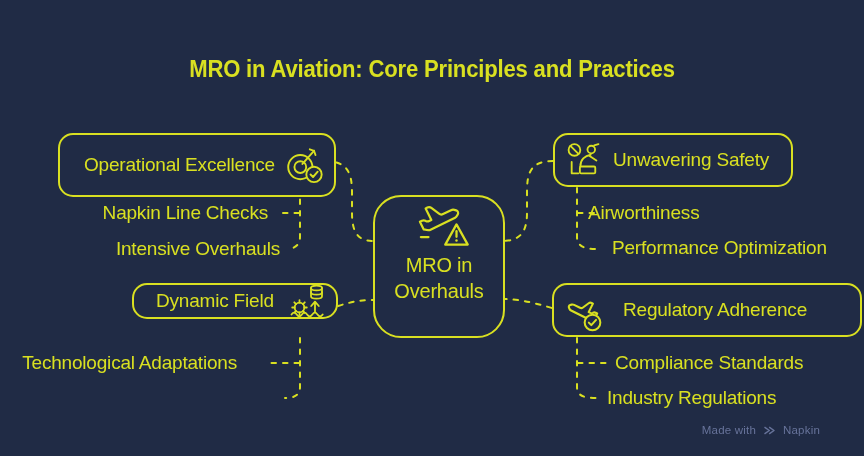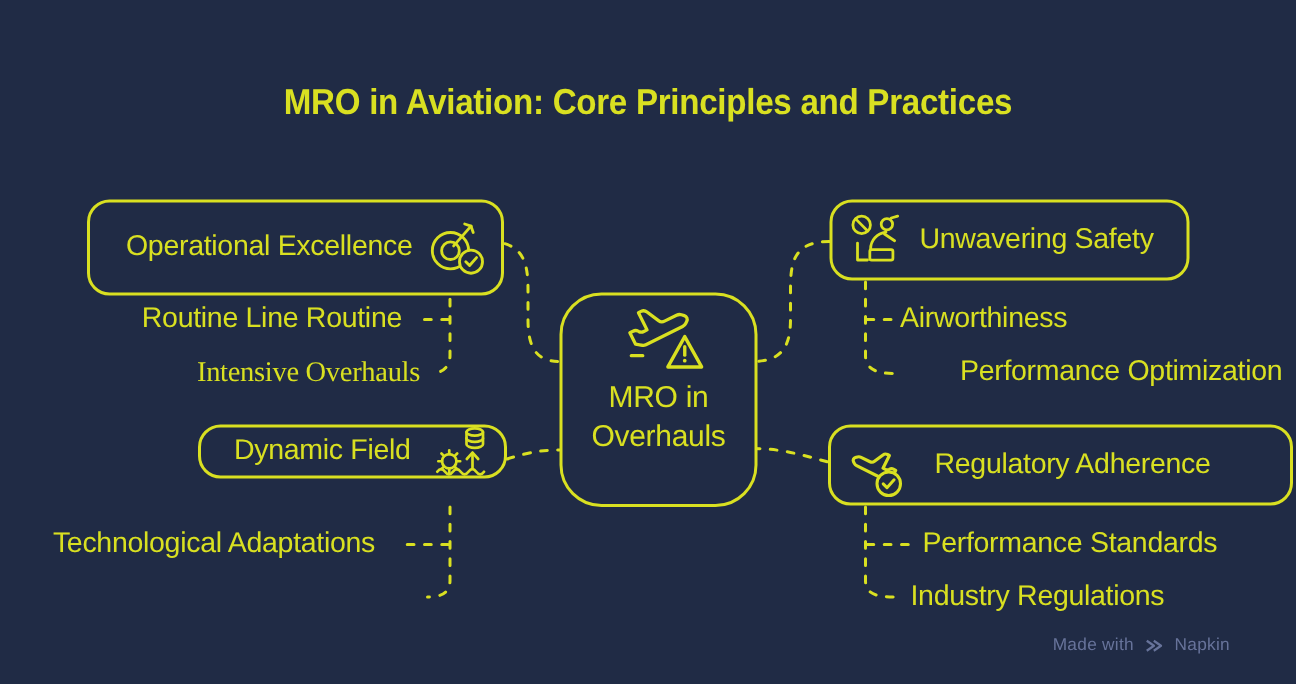--- a/index.html
+++ b/index.html
@@ -93,73 +93,73 @@
         <circle cx="15.5" cy="20" r="11.5"></circle>
         <circle cx="15.5" cy="20" r="5.6"></circle>
         <path d="M28.5 4.5 L17.5 17"></path>
         <path d="M28.5 4.5 l1.4 4"></path>
         <path d="M28.5 4.5 l-4 -1.4"></path>
         <circle cx="28.5" cy="27" r="7.3" fill="#202b45"></circle>
         <path d="M25.2 27 l2.4 2.4 l4.4 -5"></path>
       </svg>
     </span>
   </div>
-  <div class="leaf" style="top:202px; right:596px;">Routine Line Routine</div>
-  <div class="leaf" style="top:238px; right:584px;font-family:Liberation Serif, serif;">Intensive Overhauls</div>
+  <div class="leaf" style="top:202px; right:596px;">Napkin Line Checks</div>
+  <div class="leaf" style="top:238px; right:584px;">Intensive Overhauls</div>
 
   <div class="node node-tr">
     <span class="icon-wrap">
       <svg width="37" height="39" viewBox="0 0 36 38" fill="none" stroke="#d9e021" stroke-width="1.8" stroke-linecap="round" stroke-linejoin="round">
         <circle cx="8.2" cy="8.7" r="5.7"></circle>
         <path d="M4.3 4.8 L12.1 12.6"></path>
         <circle cx="24.6" cy="8.3" r="3.7"></circle>
         <path d="M27.4 4.2 l4.2 -1.2"></path>
         <path d="M14 24.5 C14 18.5 18.2 14.3 24 13.4"></path>
         <path d="M23 14.6 L29.6 19"></path>
         <path d="M5.5 20.5 L5.5 31.5 L12 31.5"></path>
         <rect x="13.5" y="24.8" width="15" height="6.8" rx="1.2"></rect>
       </svg>
     </span>
     <span>Unwavering Safety</span>
   </div>
-  <div class="leaf" style="top:202px; left:600px;text-align:center;">Airworthiness</div>
-  <div class="leaf" style="top:237px; left:640px;">Performance Optimization</div>
+  <div class="leaf" style="top:202px; left:588px;text-align:center;">Airworthiness</div>
+  <div class="leaf" style="top:237px; left:612px;">Performance Optimization</div>
 
   <div class="node node-bl">
     <span>Dynamic Field</span>
     <span class="icon-wrap">
       <svg width="40" height="40" viewBox="0 0 40 40" fill="none" stroke="#d9e021" stroke-width="1.8" stroke-linecap="round" stroke-linejoin="round">
         <ellipse cx="28.5" cy="7" rx="5.5" ry="2.4"></ellipse>
         <path d="M23 7 L23 15.2 A5.5 2.4 0 0 0 34 15.2 L34 7"></path>
         <path d="M23 11.2 A5.5 2.4 0 0 0 34 11.2"></path>
         <circle cx="11.5" cy="26.5" r="4.8"></circle>
         <path d="M11.5 19.2 v2.5 M11.5 31.3 v2.5 M4.2 26.5 h2.5 M16.3 26.5 h2.5 M6.3 21.3 l1.8 1.8 M15 30 l1.8 1.8 M6.3 31.7 l1.8 -1.8 M15 23.1 l1.8 -1.8"></path>
         <path d="M27 31 L27 21.5"></path>
         <path d="M23.2 25 L27 20.7 L30.8 25"></path>
         <path d="M3.5 33.5 q2.6 -3.6 5.2 0 q2.6 3.6 5.2 0 q2.6 -3.6 5.2 0 q2.6 3.6 5.2 0 q2.6 -3.6 5.2 0 q2.6 3.6 5.2 0"></path>
       </svg>
     </span>
   </div>
-  <div class="leaf" style="top:352px; right:614px;">Technological Adaptations</div>
+  <div class="leaf" style="top:352px; right:627px;">Technological Adaptations</div>
 
   <div class="node node-br">
     <span class="icon-wrap">
       <svg width="34" height="30" viewBox="0 0 24 21" fill="none" stroke="#d9e021" stroke-width="1.5" stroke-linecap="round" stroke-linejoin="round">
         <g transform="translate(24,0) scale(-1,1)">
           <path d="M6.36 17.4 4 17l-2-4 1.1-.55a2 2 0 0 1 1.8 0l.17.1a2 2 0 0 0 1.8 0L8 12 5 6l.9-.45a2 2 0 0 1 2.09.2l4.02 3a2 2 0 0 0 2.1.2l4.19-2.06a2.41 2.41 0 0 1 1.73-.17L21 7a1.4 1.4 0 0 1 .87 1.99l-.38.76c-.23.46-.6.84-1.07 1.08L7.58 17.2a2 2 0 0 1-1.22.18Z"></path>
         </g>
       </svg>
       <svg class="badge" style="right:-2px; bottom:-7px;" width="19" height="19" viewBox="0 0 16 16">
         <circle cx="8" cy="8" r="6.6" fill="#202b45" stroke="#d9e021" stroke-width="1.7"></circle>
         <path d="M4.9 8.1 l2.1 2.1 l4 -4.4" fill="none" stroke="#d9e021" stroke-width="1.7" stroke-linecap="round" stroke-linejoin="round"></path>
       </svg>
     </span>
     <span>Regulatory Adherence</span>
   </div>
-  <div class="leaf" style="top:352px; left:615px;">Performance Standards</div>
+  <div class="leaf" style="top:352px; left:615px;">Compliance Standards</div>
   <div class="leaf" style="top:387px; left:607px;">Industry Regulations</div>
 
   <div class="footer">
     <span>Made with</span>
     <span class="icon-wrap">
       <svg width="13" height="11" viewBox="0 0 13 11" fill="none" stroke="#67739a" stroke-width="1.5" stroke-linejoin="round">
         <path d="M1.5 2.2 L6.3 5.5 L1.5 8.8"></path>
         <path d="M6.2 2.2 L11 5.5 L6.2 8.8"></path>
       </svg>
     </span>

